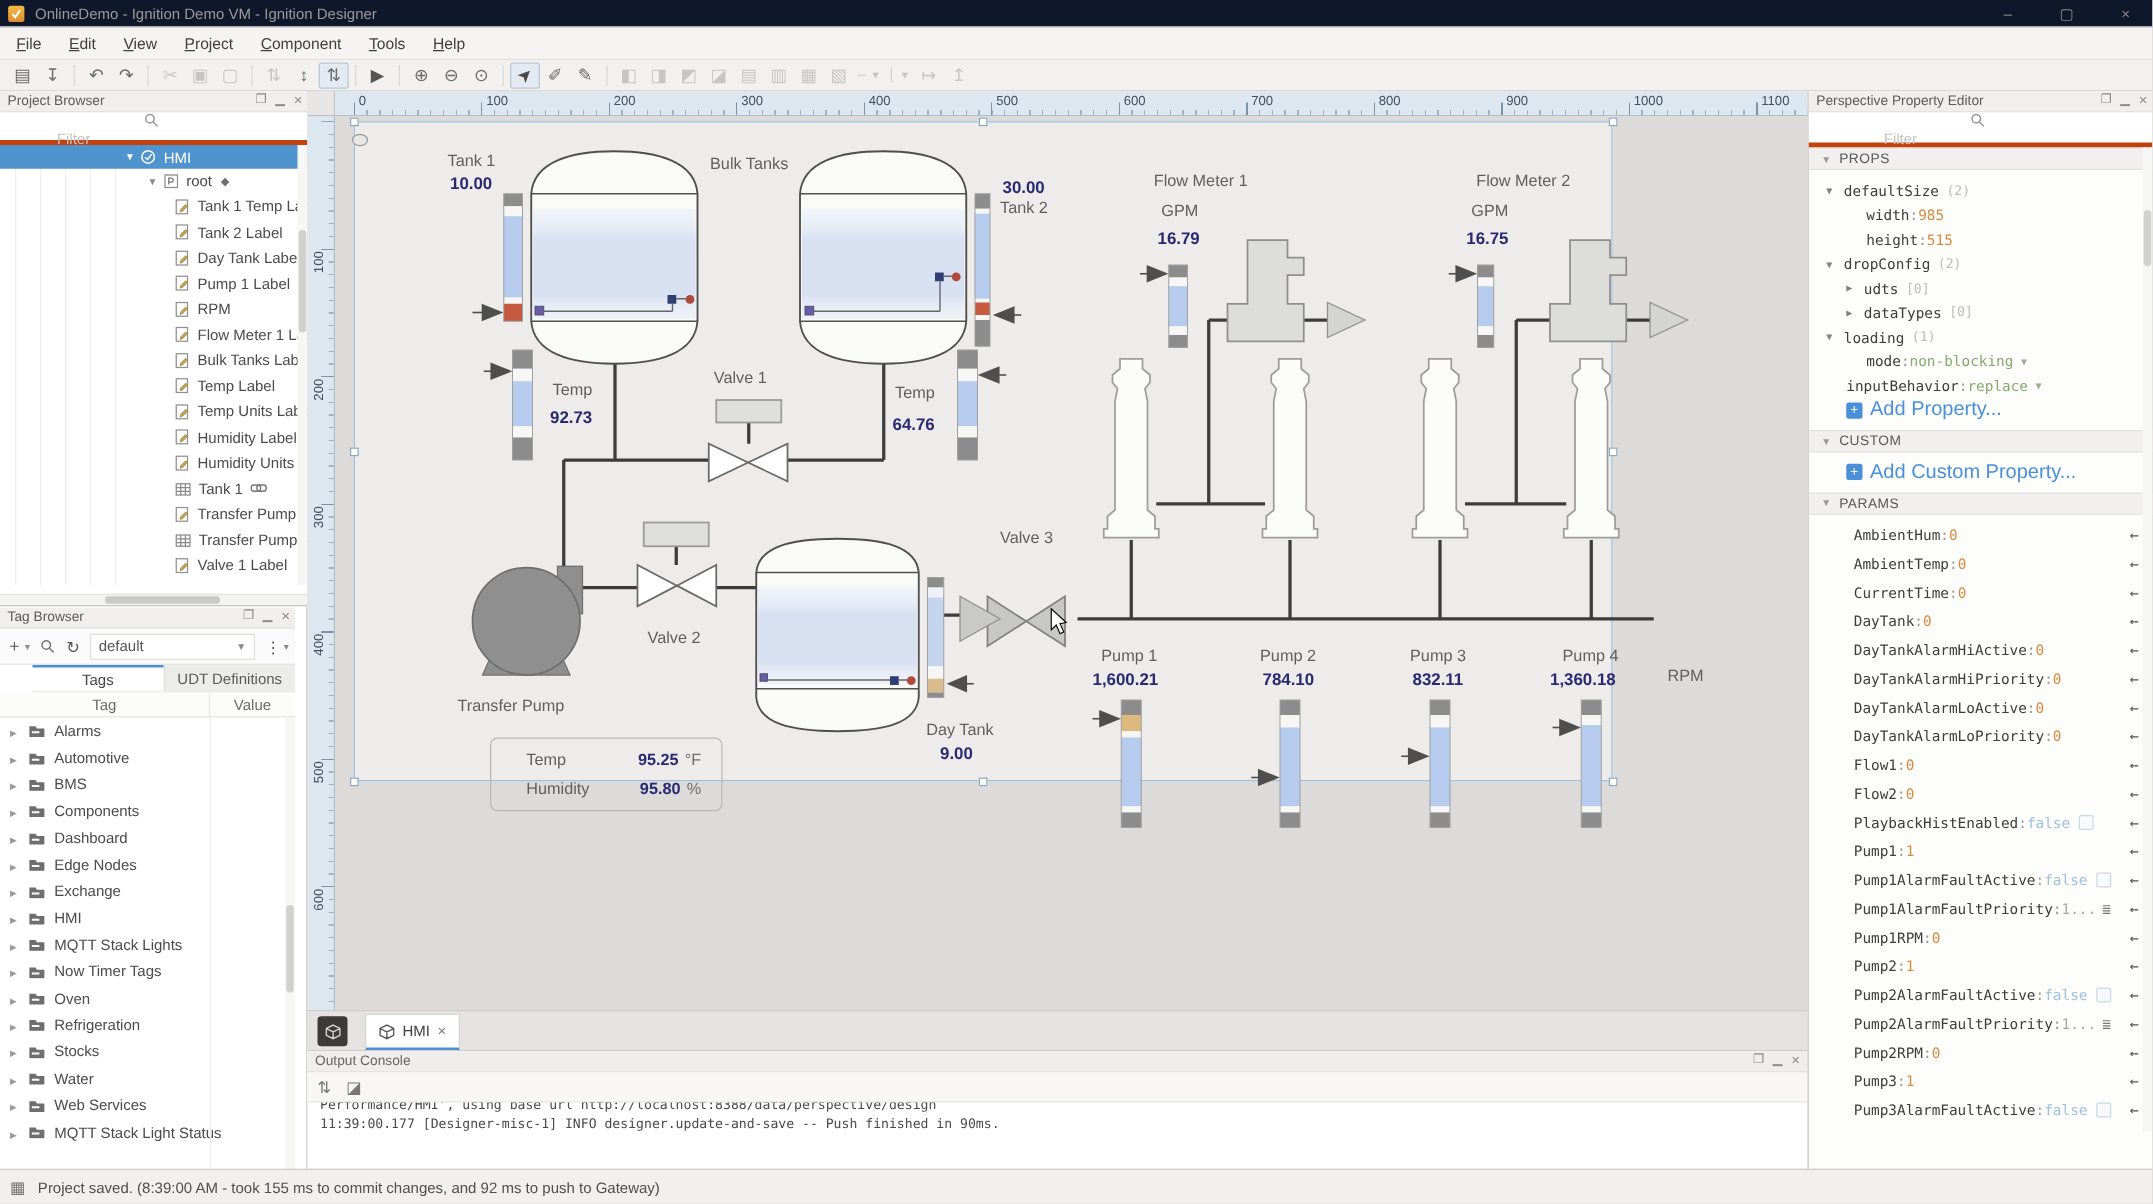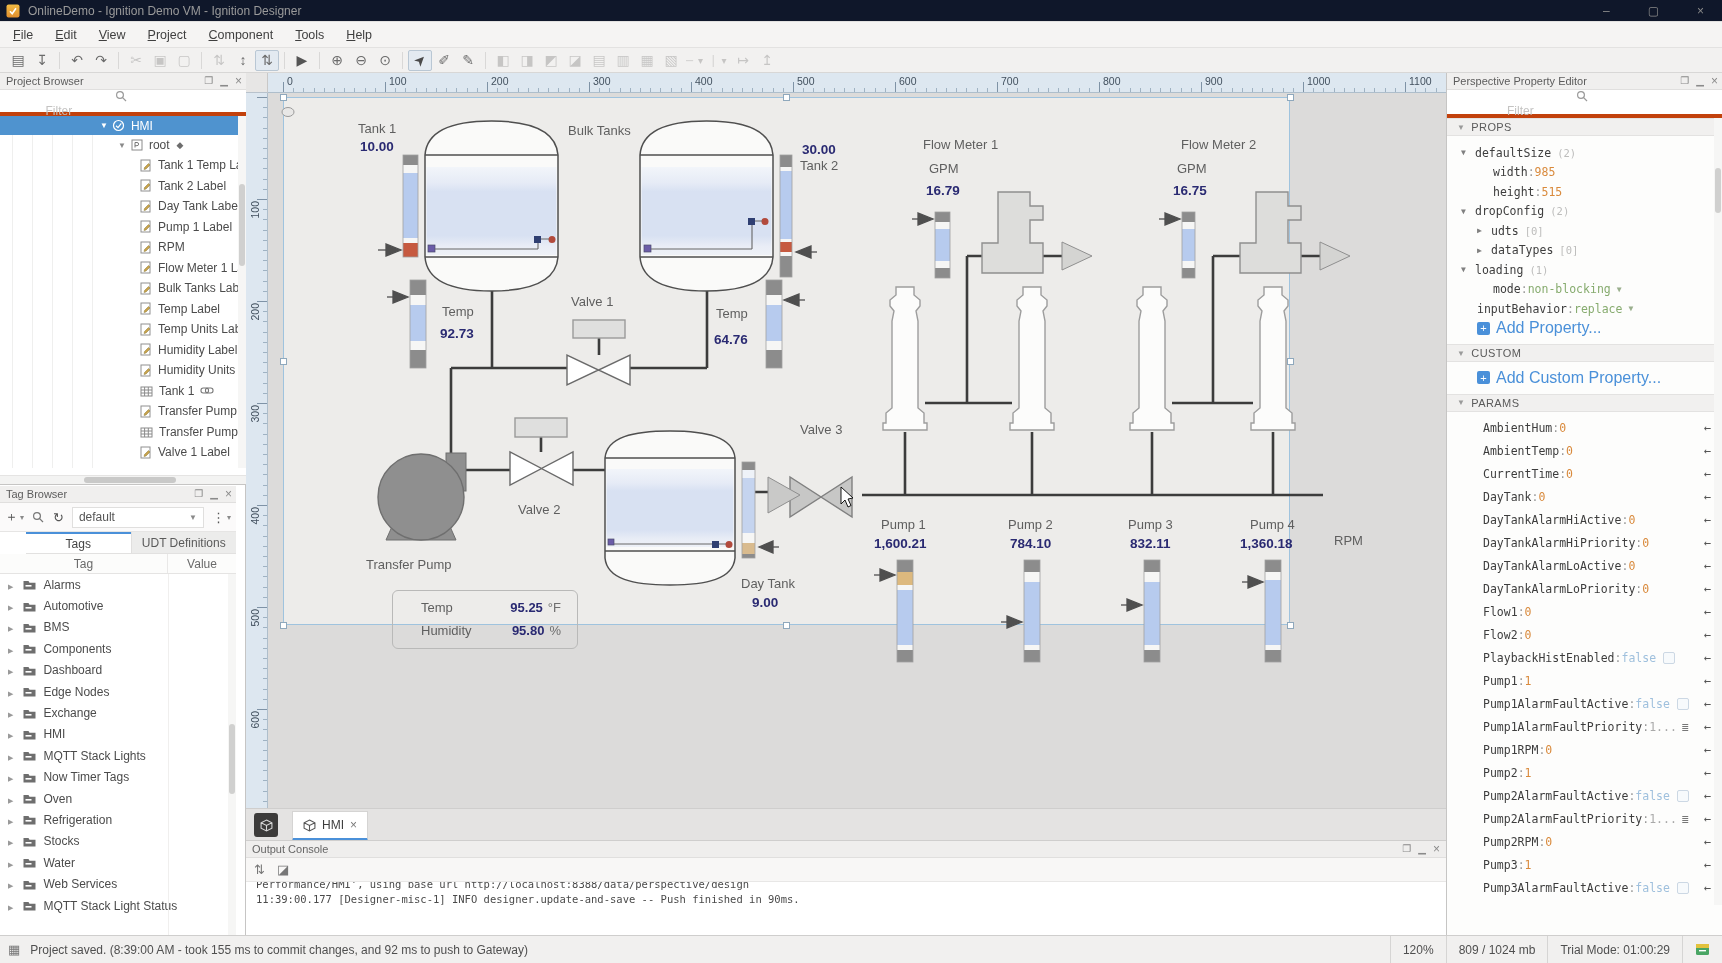--- a/index.html
+++ b/index.html
@@ -1349,26 +1349,14 @@
       <div class="vscroll" style="height:787px;top:45px;">
           <div class="vthumb" style="top:50px;height:45px;"></div>
         </div>
 
     </div>
   </div>
 
   <div class="statusbar">
     <span class="sb-grid"></span>
     <span>Project saved. (8:39:00 AM - took 155 ms to commit changes, and 92 ms to push to Gateway)</span>
-    <div class="sb-right">
-      <span class="sb-cell">120%</span>
-      <span class="sb-cell">809 / 1024 mb</span>
-      <span class="sb-cell">Trial Mode: 01:00:29</span>
-      <span class="sb-cell">
-        <svg width="15" height="13">
-            <rect x="1" y="1" width="13" height="11" rx="1.5" fill="#4aa564"></rect>
-            <rect x="1" y="1" width="13" height="4" fill="#e3c23d"></rect>
-            <rect x="4" y="7" width="7" height="1.4" fill="#fff"></rect>
-          </svg>
-      </span>
-    </div>
   </div>
 </div>
 
 </body></html>

